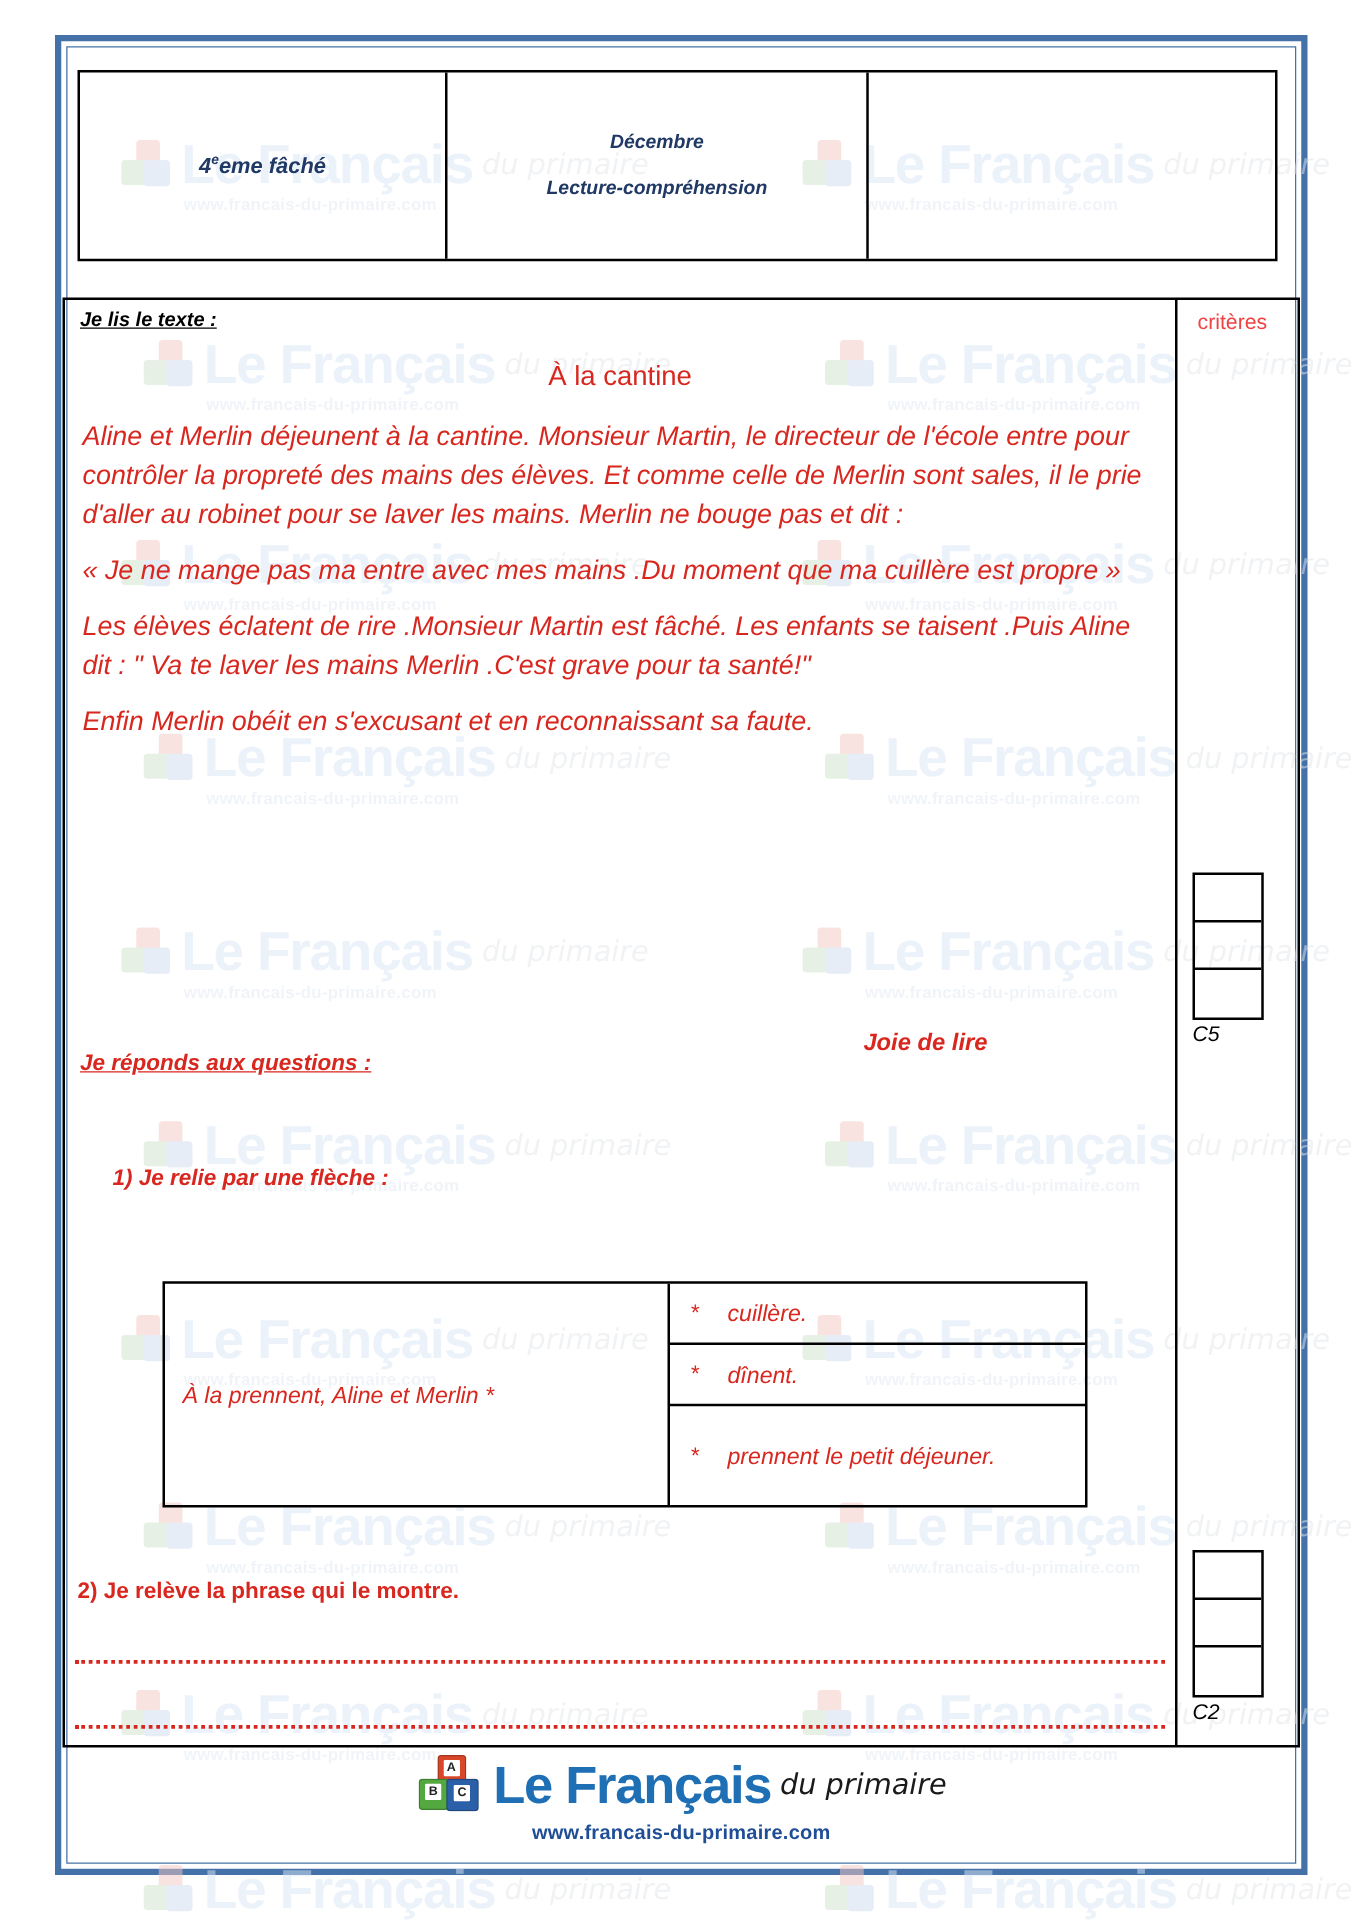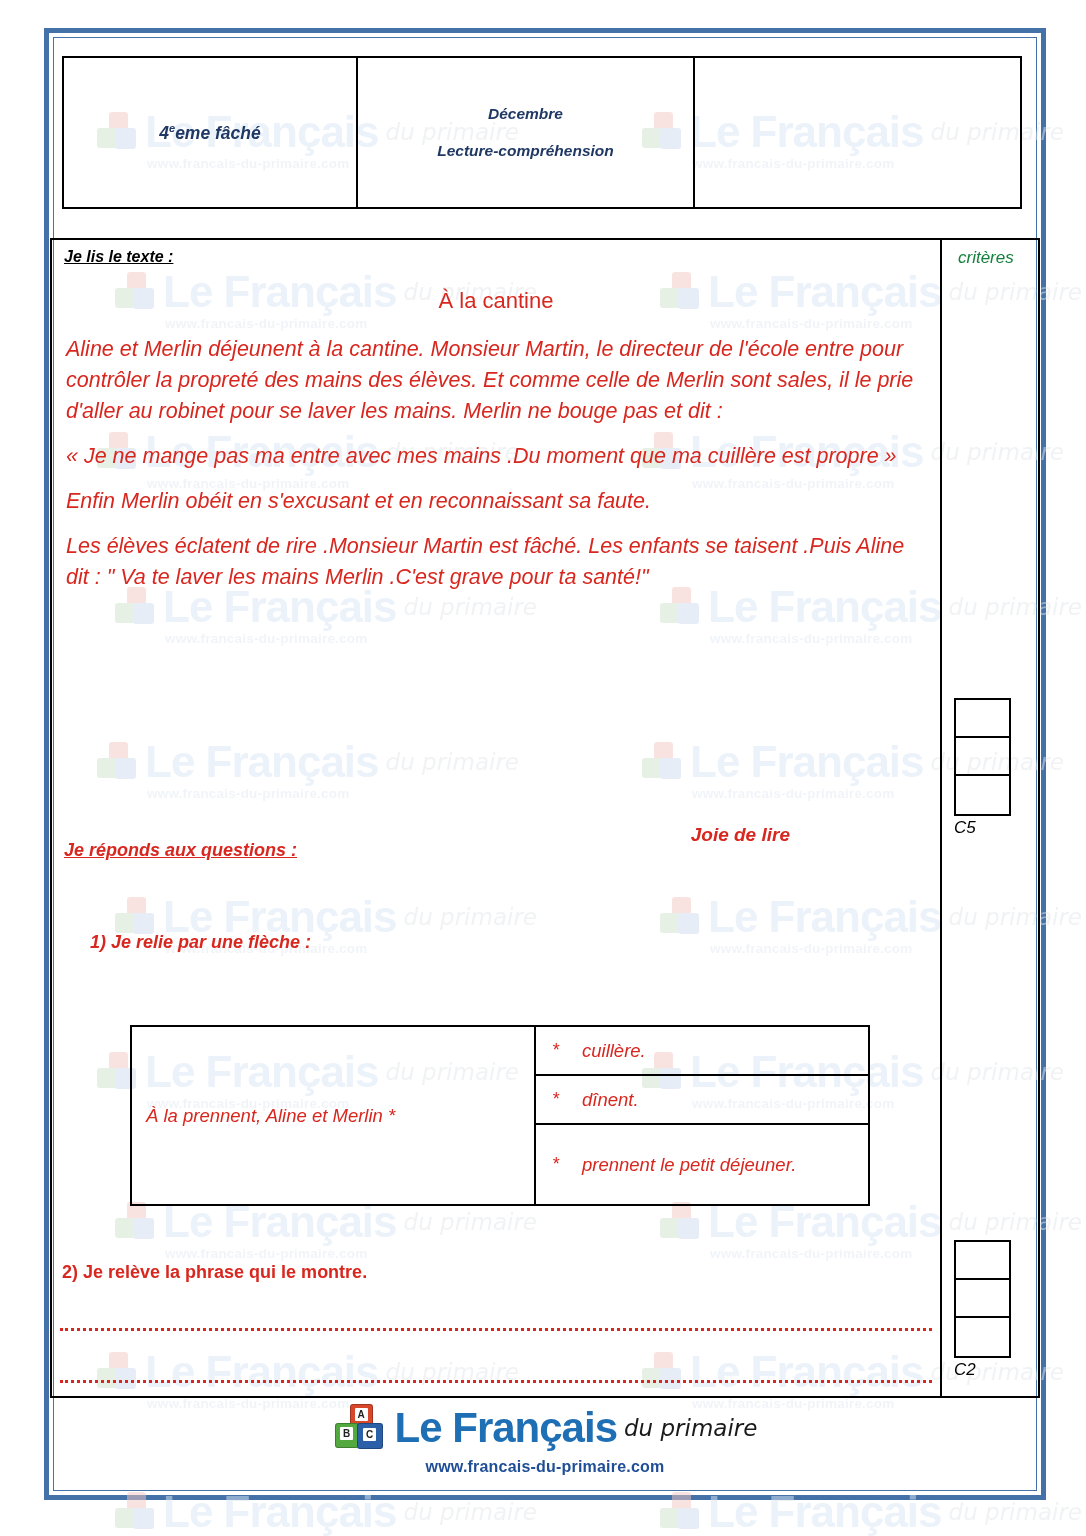--- a/index.html
+++ b/index.html
@@ -299,22 +299,21 @@
   }
   .dotline.d1 { top: 1088px; }
   .dotline.d2 { top: 1140px; }
 
   
   .criteria-title {
     position: absolute;
     left: 16px;
     top: 8px;
     font-size: 17px;
-    font-style: italic;
-    color: #15803d;
+    color: #ef4444;
   }
   .crit-group { position: absolute; left: 12px; }
   .crit-group.g1 { top: 254px; }
   .crit-group.g2 { top: 458px; }
   .crit-group.g3 { top: 1000px; }
   .crit-boxes {
     width: 57px;
     border: 2px solid #000;
     box-sizing: border-box;
   }
@@ -668,22 +667,22 @@
 
     <div class="body-main">
 
       <div class="lbl-read">Je lis le texte :</div>
 
       <div class="story-title">À la cantine</div>
 
       <div class="story">
         <p>Aline et Merlin déjeunent à la cantine. Monsieur Martin, le directeur de l'école entre pour contrôler la propreté des mains des élèves. Et comme celle de Merlin sont sales, il le prie d'aller au robinet pour se laver les mains. Merlin ne bouge pas et dit :</p>
         <p>«  Je ne mange pas ma entre avec mes mains .Du moment que ma cuillère est propre »</p>
+        <p>Les élèves éclatent de rire .Monsieur Martin est fâché. Les enfants se taisent .Puis Aline dit : " Va te laver les mains Merlin .C'est grave pour ta santé!"</p>
         <p>Enfin Merlin obéit en s'excusant et en reconnaissant sa faute.</p>
-        <p>Les élèves éclatent de rire .Monsieur Martin est fâché. Les enfants se taisent .Puis Aline dit : " Va te laver les mains Merlin .C'est grave pour ta santé!"</p>
       </div>
 
       <div class="signature">Joie de lire</div>
 
       <div class="lbl-questions">Je réponds aux questions :</div>
 
       <div class="q1">1)  Je relie par une flèche :</div>
 
       <div class="match-table">
         <div class="match-left">À la prennent, Aline et Merlin *</div>

